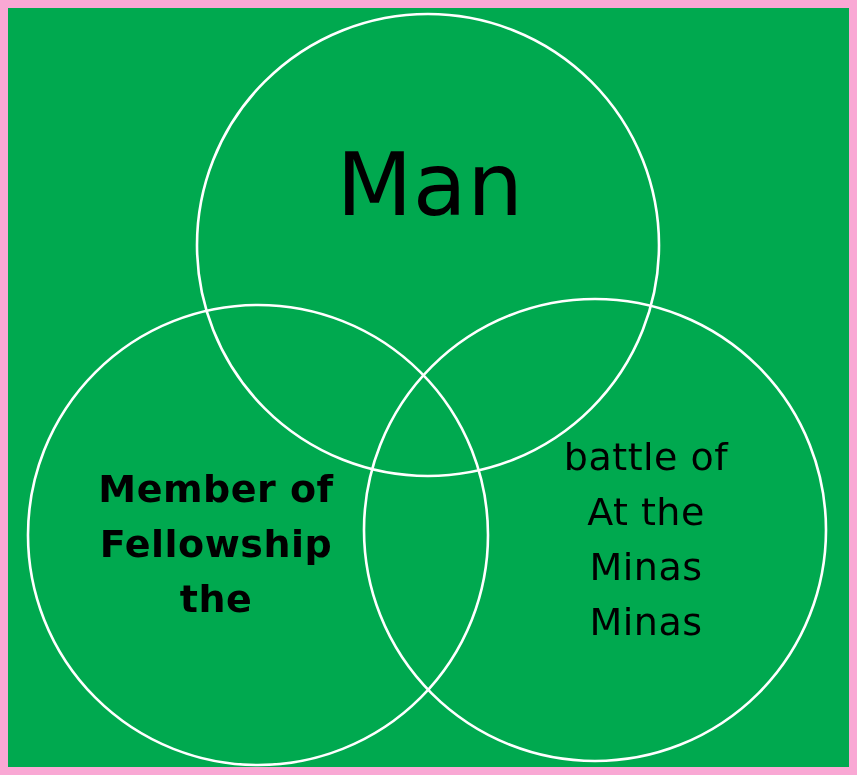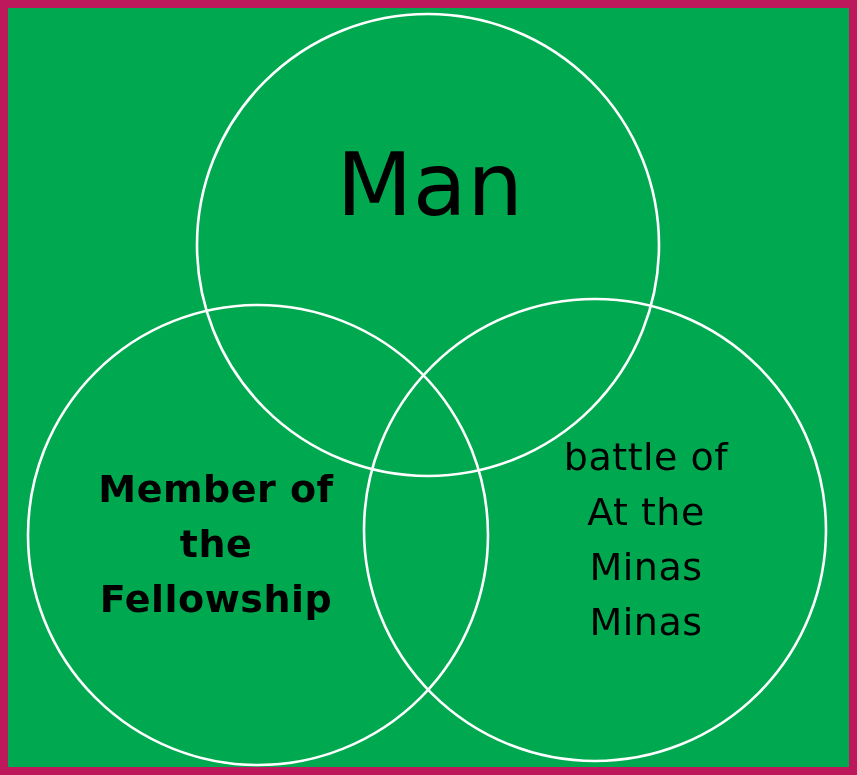--- a/index.html
+++ b/index.html
@@ -7,21 +7,21 @@
     padding: 0;
     width: 857px;
     height: 775px;
     overflow: hidden;
     font-family: "DejaVu Sans", sans-serif;
   }
   .stage {
     position: relative;
     width: 857px;
     height: 775px;
-    background: #be185d;
+    background: #f9a8d4;
   }
   .board {
     position: absolute;
     left: 8px;
     top: 8px;
     width: 841px;
     height: 759px;
     background: #00A94F;
   }
   svg.venn {
@@ -75,22 +75,22 @@
     <circle cx="258" cy="535" r="230" fill="none" stroke="#FFFFFF" stroke-width="2.6"></circle>
     <circle cx="595" cy="530" r="231" fill="none" stroke="#FFFFFF" stroke-width="2.6"></circle>
   </svg>
 
   <div class="venn-label label-man">
     <span class="line">Man</span>
   </div>
 
   <div class="venn-label label-fellowship">
     <span class="line">Member of</span>
+    <span class="line">Fellowship</span>
     <span class="line">the</span>
-    <span class="line">Fellowship</span>
   </div>
 
   <div class="venn-label label-minas">
     <span class="line">battle of</span>
     <span class="line">At the</span>
     <span class="line">Minas</span>
     <span class="line">Minas</span>
   </div>
 
 </div>

